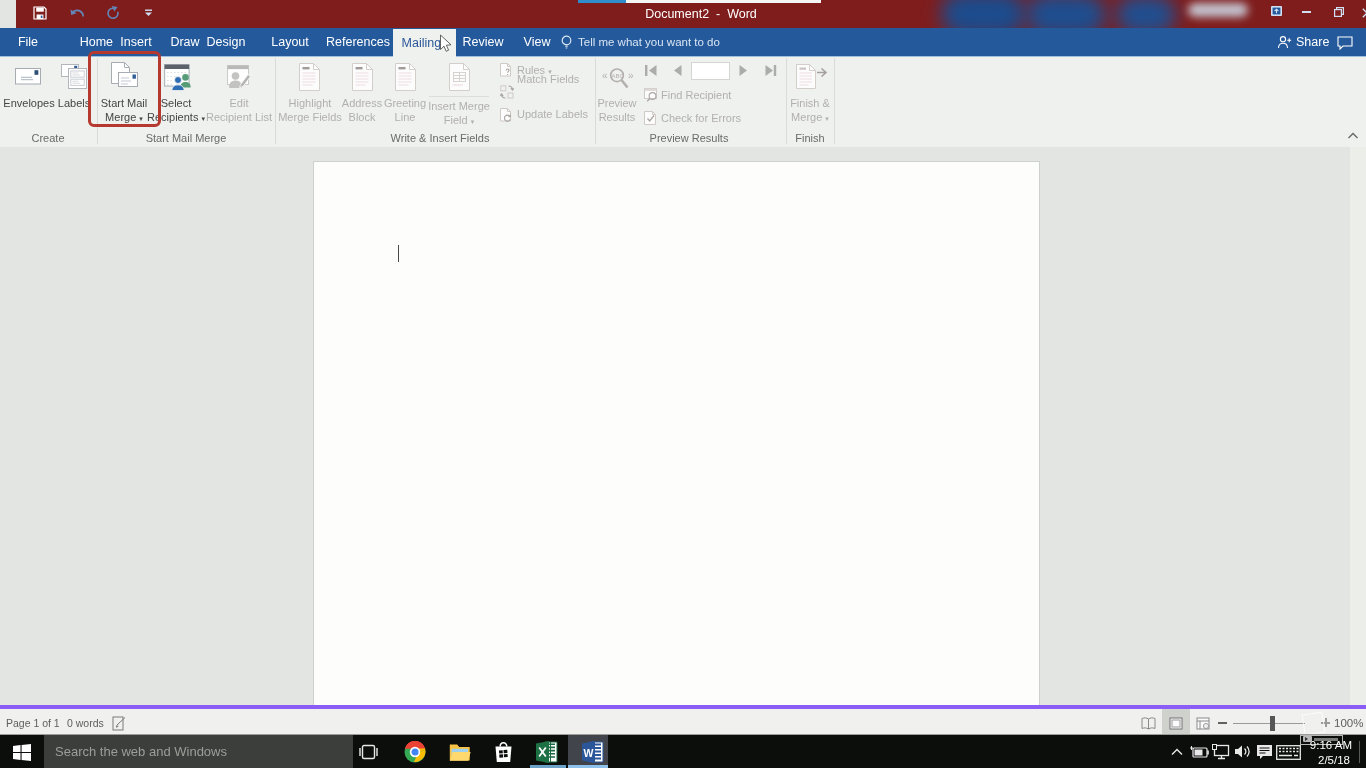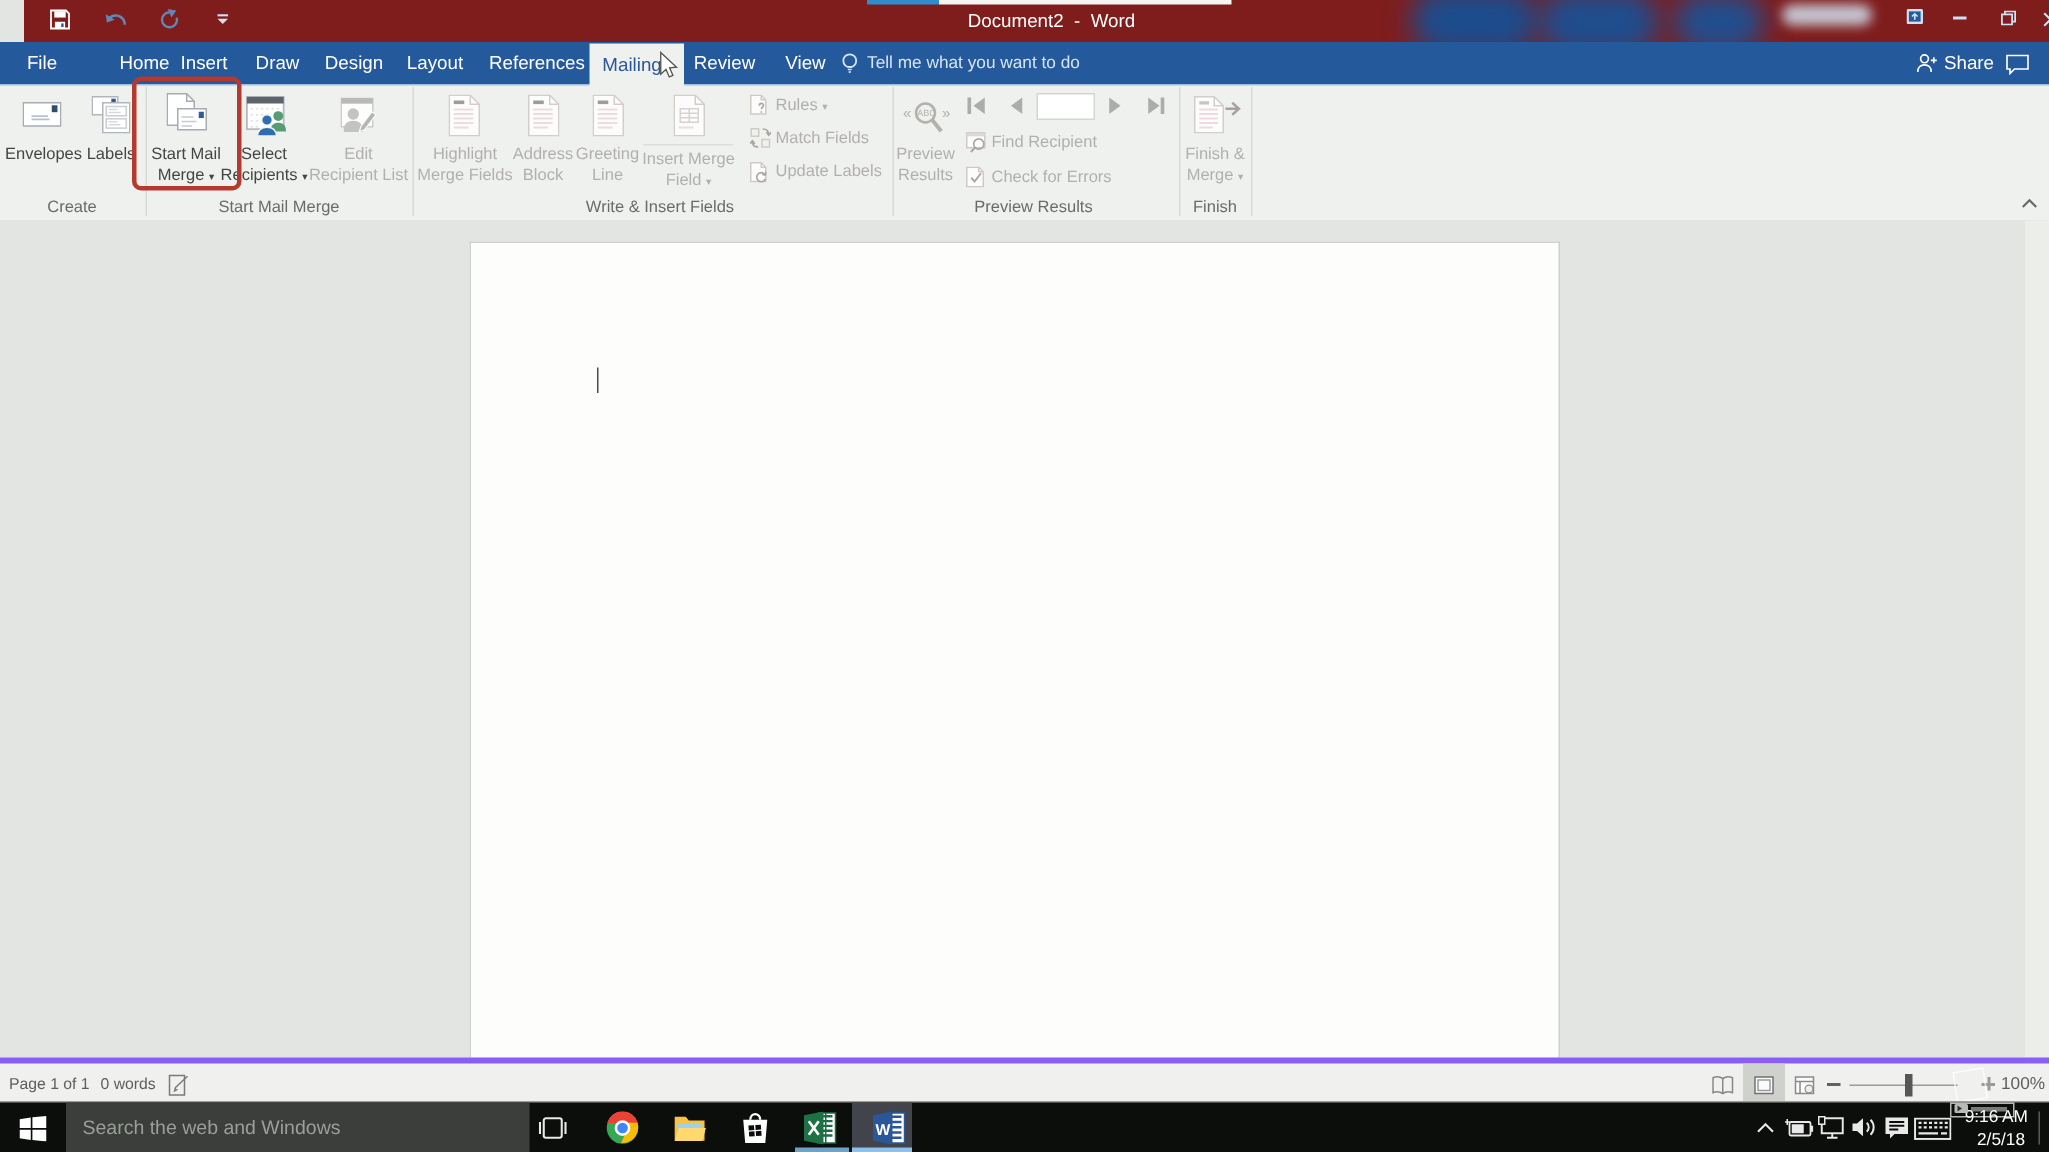--- a/index.html
+++ b/index.html
@@ -73,21 +73,21 @@
     <svg class="abs" style="left:1346px;top:8px;" width="10" height="10" viewBox="0 0 10 10">
       <path d="M0.8 0.8 L9.2 9.2 M9.2 0.8 L0.8 9.2" stroke="#cfe0f2" stroke-width="1.3"></path>
     </svg>
   </div>
 
   <div id="tabrow">
     <div class="tab" style="left:-2px;">File</div>
     <div class="tab" style="left:53px;text-align:right;">Home</div>
     <div class="tab" style="left:106px;">Insert</div>
     <div class="tab" style="left:155px;">Draw</div>
-    <div class="tab" style="left:206px;">Design</div>
+    <div class="tab" style="left:196px;">Design</div>
     <div class="tab" style="left:260px;">Layout</div>
     <div class="tab" style="left:326px;">References</div>
     <div class="tab" style="left:453px;">Review</div>
     <div class="tab" style="left:507px;">View</div>
     <div id="activetab">Mailings</div>
 
     <svg class="abs" style="left:560px;top:7px;" width="13" height="15" viewBox="0 0 13 15">
       <circle cx="6.5" cy="5.5" r="4.3" fill="none" stroke="#d8e5f2" stroke-width="1.2"></circle>
       <path d="M4.8 9.5 h3.4 M5.2 11.3 h2.6 M5.7 13 h1.6" stroke="#d8e5f2" stroke-width="1.1" fill="none"></path>
     </svg>
@@ -201,21 +201,21 @@
       <path d="M0.5 0.5 h14 l6 6 v21 h-20 z" fill="#fdfcfc" stroke="#d4cecb" stroke-width="1"></path>
       <path d="M14.5 0.5 v6 h6" fill="none" stroke="#d4cecb" stroke-width="1"></path>
       <rect x="4.5" y="9.5" width="12" height="9" fill="none" stroke="#d8d2cf" stroke-width="1"></rect>
       <path d="M4.5 12.5 h12 M4.5 15.5 h12 M10.5 9.5 v9" stroke="#d8d2cf" stroke-width="1"></path>
       <path d="M3.5 22 h10" stroke="#ecdce0" stroke-width="1.2"></path>
     </svg>
     <div class="abs" style="left:429px;top:40px;width:60px;height:1px;background:#dcdeda;"></div>
     <div class="blabel dis" style="left:414px;top:43px;">Insert Merge</div>
     <div class="blabel dis" style="left:414px;top:57px;">Field <span style="font-size:7px;">▾</span></div>
     <div class="smlabel" style="left:517px;top:7px;">Rules <span style="font-size:7px;">▾</span></div>
-    <div class="smlabel" style="left:517px;top:29px;">Match Fields</div>
+    <div class="smlabel" style="left:517px;top:16px;">Match Fields</div>
     <div class="smlabel" style="left:517px;top:51px;">Update Labels</div>
     <svg class="abs" style="left:500px;top:7px;" width="14" height="14" viewBox="0 0 14 14">
       <path d="M0.5 0.5 h7 l3 3 v9.5 h-10 z" fill="#fdfcfc" stroke="#d0cac7" stroke-width="1"></path>
       <path d="M7.5 0.5 v3 h3" fill="none" stroke="#d0cac7" stroke-width="1"></path>
       <path d="M6.2 7.5 c0-2 2.8-2 2.8-0.3 c0 1.2-1.4 1.2-1.4 2.6 m0 1.3 v1" fill="none" stroke="#aba6a3" stroke-width="1.1"></path>
     </svg>
     <svg class="abs" style="left:500px;top:29px;" width="14" height="14" viewBox="0 0 14 14">
       <rect x="0.8" y="0.8" width="5" height="5" fill="none" stroke="#d0cac7" stroke-width="1"></rect>
       <rect x="8" y="8" width="5" height="5" fill="none" stroke="#d0cac7" stroke-width="1"></rect>
       <path d="M8.5 1 c3 0 4 1.5 4 4 m-1.6-1.8 l1.6 1.9 1.5-1.9" fill="none" stroke="#aba6a3" stroke-width="1.1"></path>

